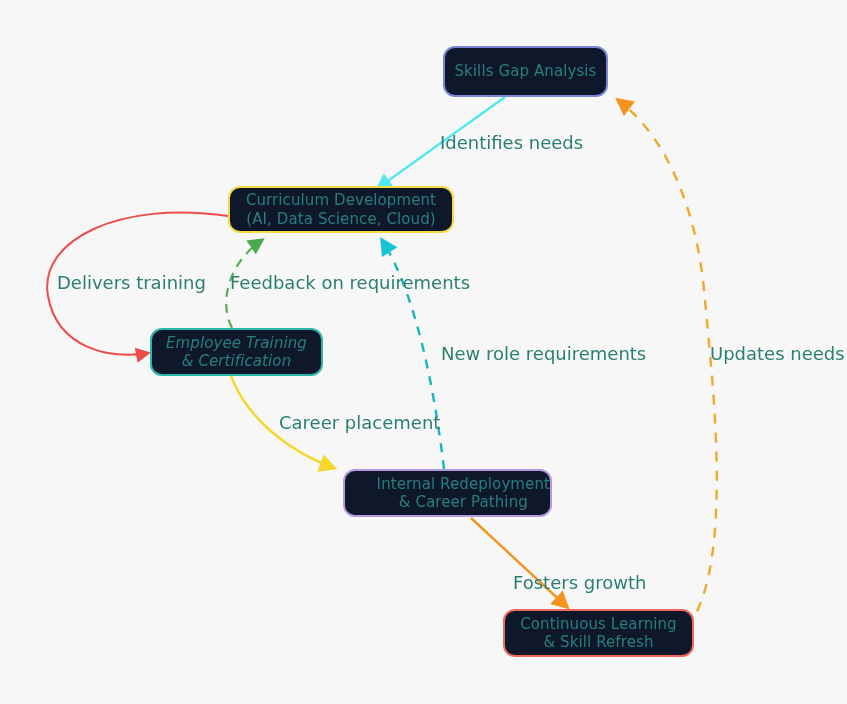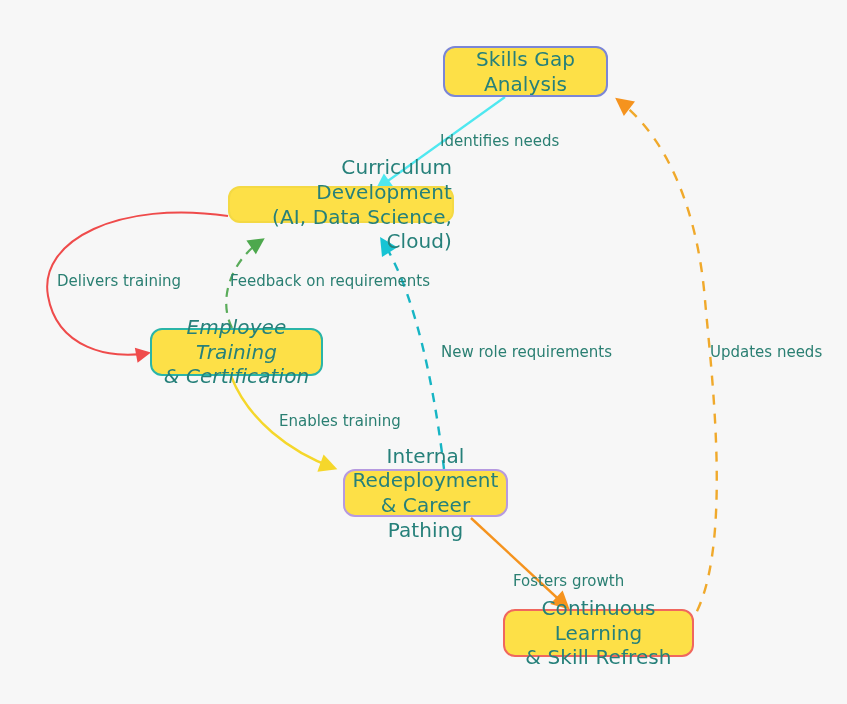--- a/index.html
+++ b/index.html
@@ -21,38 +21,38 @@
     height: 704px;
   }
   .node {
     position: absolute;
     box-sizing: border-box;
     display: flex;
     align-items: center;
     justify-content: center;
     text-align: center;
     border-radius: 12px;
-    background: #fde047;
+    background: #0f172a;
     color: #26807a;
-    font-size: 20px;
+    font-size: 15px;
     line-height: 1.23;
     letter-spacing: 0.1px;
     white-space: pre-line;
     z-index: 3;
   }
   .node-skills-gap      { left: 443px; top: 46px;  width: 165px; height: 51px;  border: 2.2px solid #7b86d6; }
-  .node-curriculum      { left: 228px; top: 186px; width: 226px; height: 37px;  border: 2.5px solid #f4d944; text-align: right; }
+  .node-curriculum      { left: 228px; top: 186px; width: 226px; height: 47px;  border: 2.5px solid #f4d944; }
   .node-training        { left: 150px; top: 328px; width: 173px; height: 48px;  border: 2.2px solid #2ab5a8; font-style: italic; }
-  .node-redeployment    { left: 343px; top: 469px; width: 165px; height: 48px;  border: 2.2px solid #b69ae0; }
+  .node-redeployment    { left: 343px; top: 469px; width: 209px; height: 48px;  border: 2.2px solid #b69ae0; justify-content: flex-end; }
   .node-continuous      { left: 483px; top: 609px; width: 191px; height: 48px;  border: 2.2px solid #f0675e; margin-left: 20px; }
 
   .edge-label {
     position: absolute;
     color: #2a7f72;
-    font-size: 15px;
+    font-size: 18px;
     white-space: nowrap;
     z-index: 4;
   }
   .lbl-identifies   { left: 440px; top: 132px; }
   .lbl-delivers     { left: 57px;  top: 272px; }
   .lbl-feedback     { left: 230px; top: 272px; }
   .lbl-newrole      { left: 441px; top: 343px; }
   .lbl-updates      { left: 710px; top: 343px; }
   .lbl-enables      { left: 279px; top: 412px; }
   .lbl-fosters      { left: 513px; top: 572px; }
@@ -120,16 +120,16 @@
 </div>
 
 <div class="node node-continuous">
   <span>Continuous Learning
 &amp; Skill Refresh</span>
 </div>
 
 <div class="edge-label lbl-identifies">Identifies needs</div>
 <div class="edge-label lbl-delivers">Delivers training</div>
 <div class="edge-label lbl-feedback">Feedback on requirements</div>
-<div class="edge-label lbl-enables">Enables training</div>
+<div class="edge-label lbl-enables">Career placement</div>
 <div class="edge-label lbl-newrole">New role requirements</div>
 <div class="edge-label lbl-fosters">Fosters growth</div>
 <div class="edge-label lbl-updates">Updates needs</div>
 
 </body></html>

